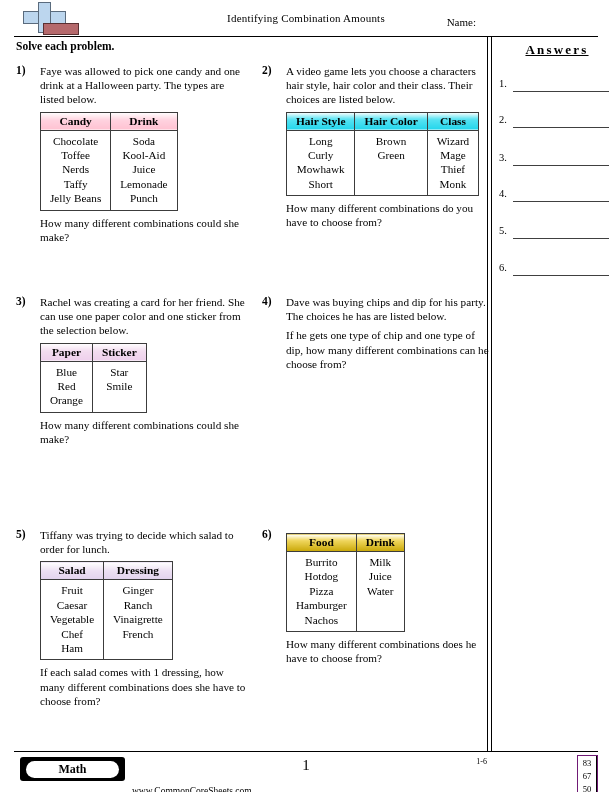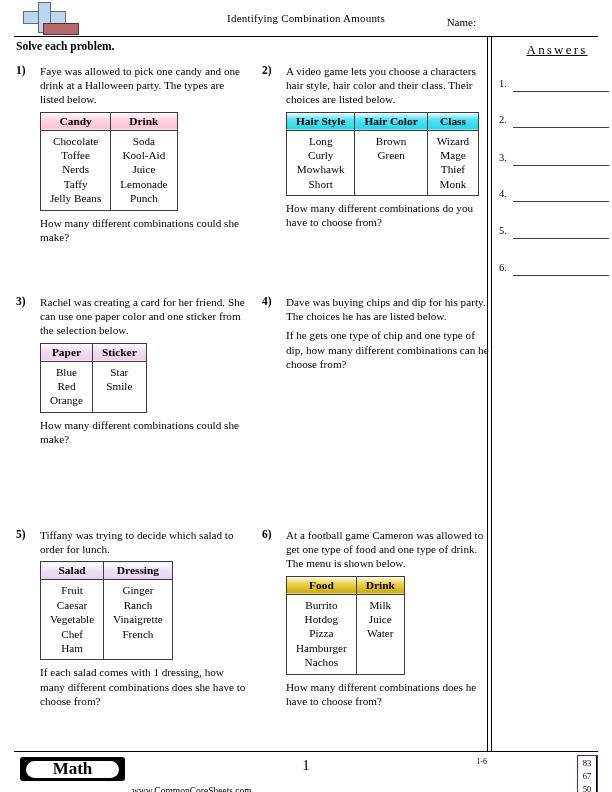--- a/index.html
+++ b/index.html
@@ -96,21 +96,21 @@
     left: 4px; top: 0;
     width: 0; height: 715px;
     border-left: 1px solid #000;
   }
   #answers-heading {
     position: absolute;
     left: 22px; top: 6px;
     width: 96px;
     text-align: center;
     font-size: 13px;
-    font-weight: normal;
+    font-weight: bold;
     letter-spacing: 2.2px;
     text-decoration: underline;
   }
   .answer-slot {
     position: absolute;
     left: 12px;
     width: 110px;
     height: 16px;
   }
   .answer-num {
@@ -206,21 +206,21 @@
     align-items: center;
     justify-content: center;
   }
   #math-badge-inner {
     width: 93px; height: 17px;
     background: #ffffff;
     border-radius: 9px;
     display: flex;
     align-items: center;
     justify-content: center;
-    font-size: 17px;
+    font-size: 12px;
     font-weight: bold;
   }
   #site-url {
     position: absolute;
     left: 132px; top: 770px;
     font-size: 9.5px;
     margin-top: 16px;
   }
   #page-number {
     position: absolute;
@@ -448,21 +448,20 @@
           </tbody>
       </table>
     </div>
     <div class="prob-question">If each salad comes with 1 dressing, how many different combinations does she have to choose from?</div>
   </div>
 </div>
 
 <div class="problem" id="problem-6" style="left:262px; top:528px;">
   <div class="prob-num">6)</div>
   <div class="prob-body">
-    <div class="prob-text">At a football game Cameron was allowed to get one type of food and one type of drink. The menu is shown below.</div>
     <div class="choice-table-wrap">
       <table class="choice-table">
         <thead>
             <tr>
           <th class="hdr-gold">Food</th>
           <th class="hdr-gold">Drink</th>
         </tr>
           </thead>
         <tbody>
             <tr>

